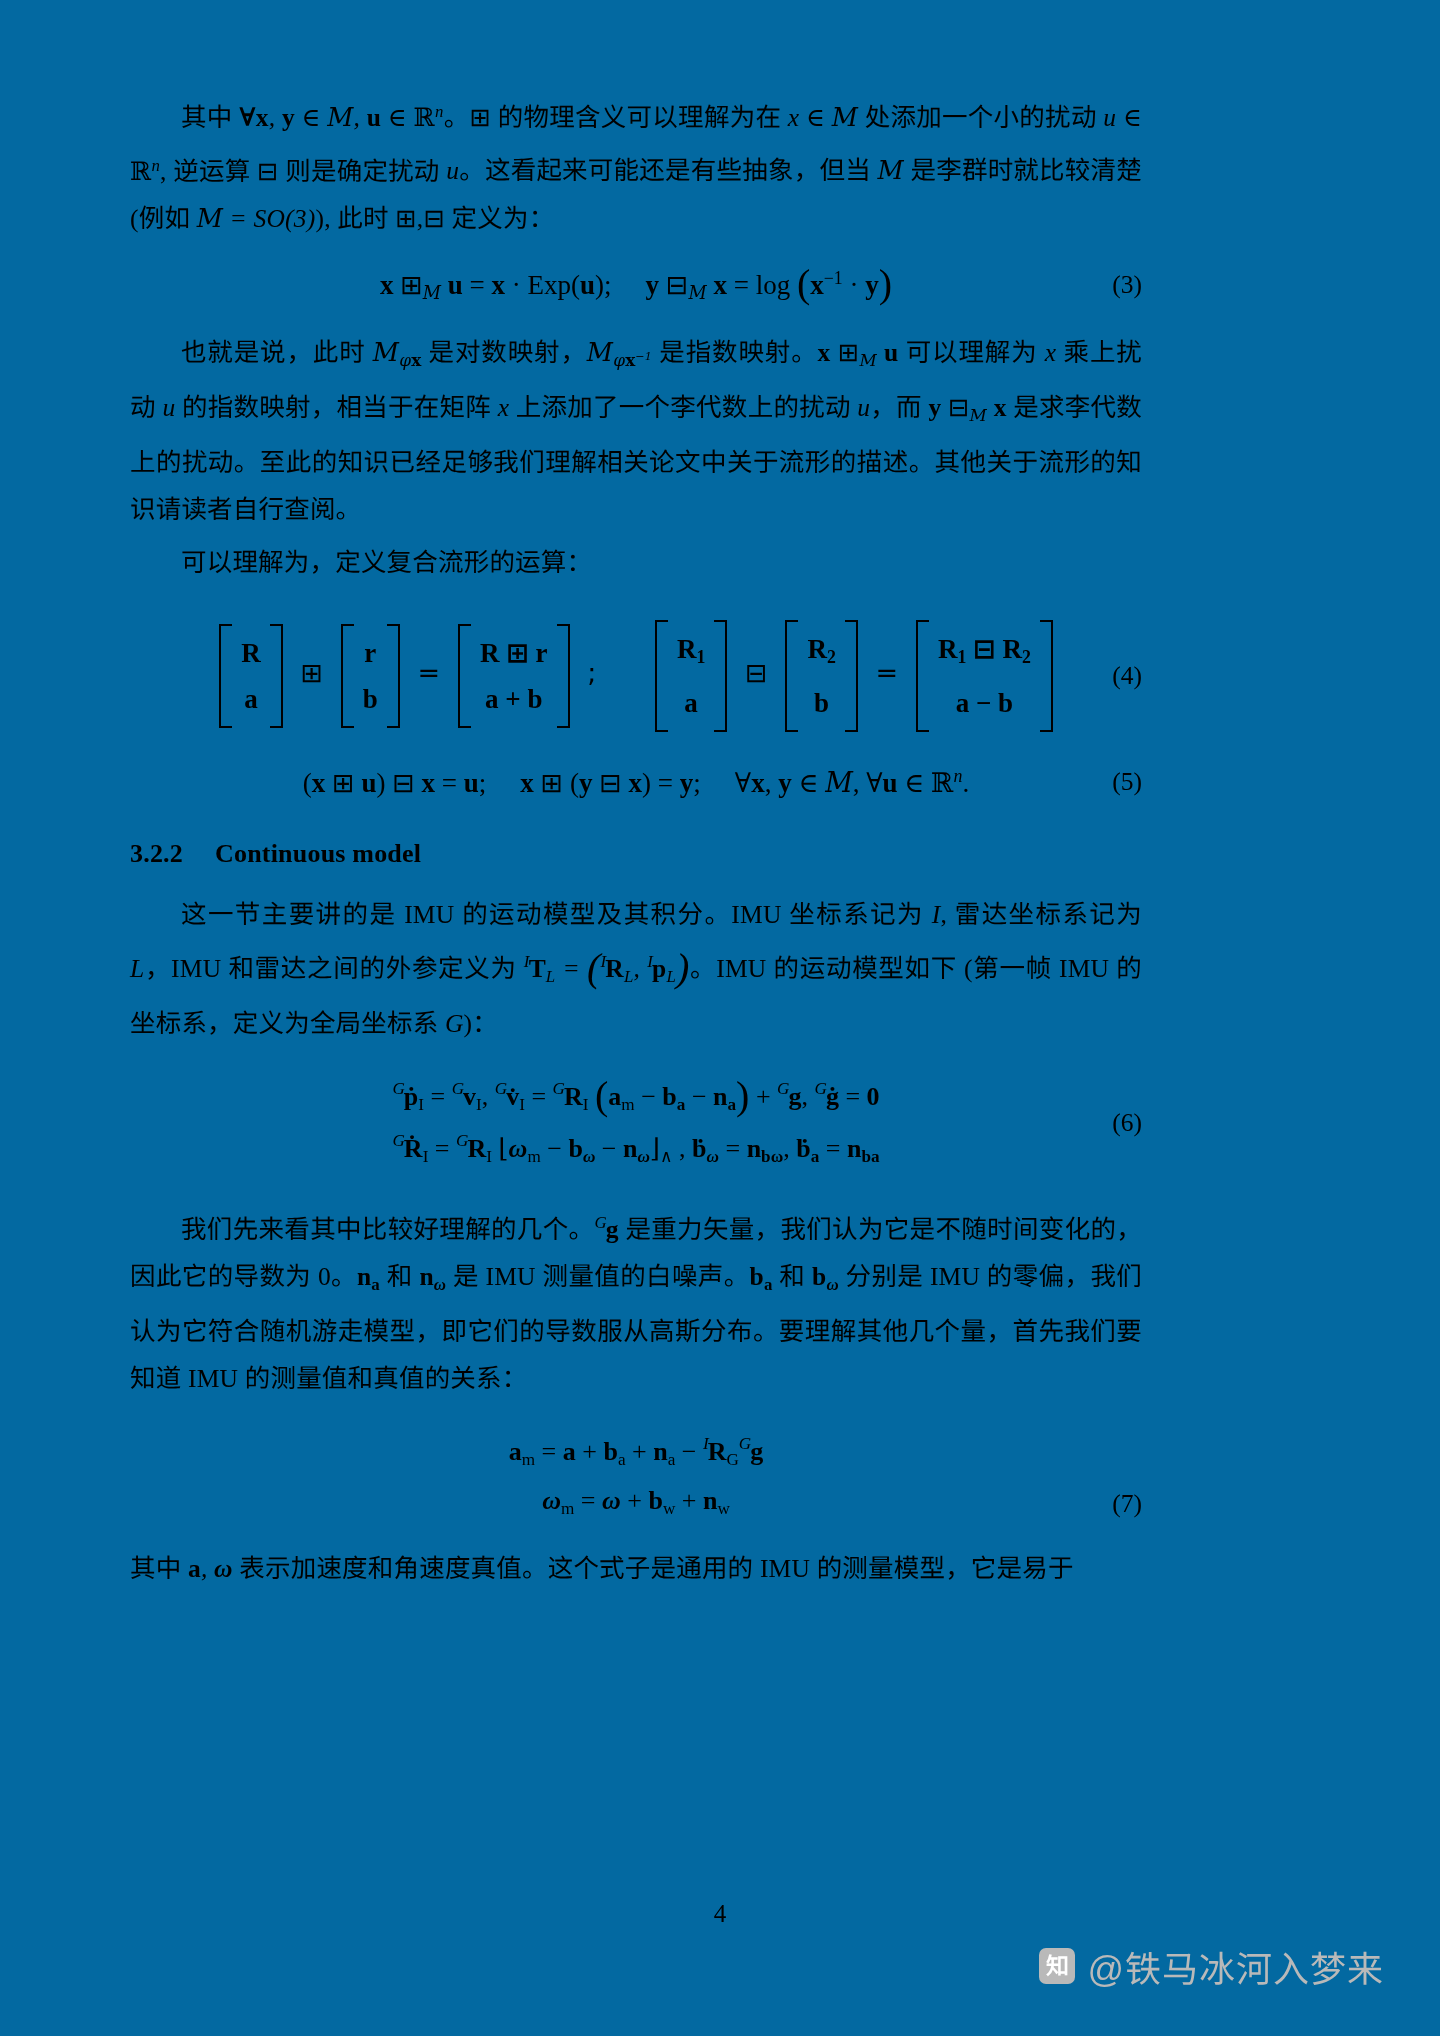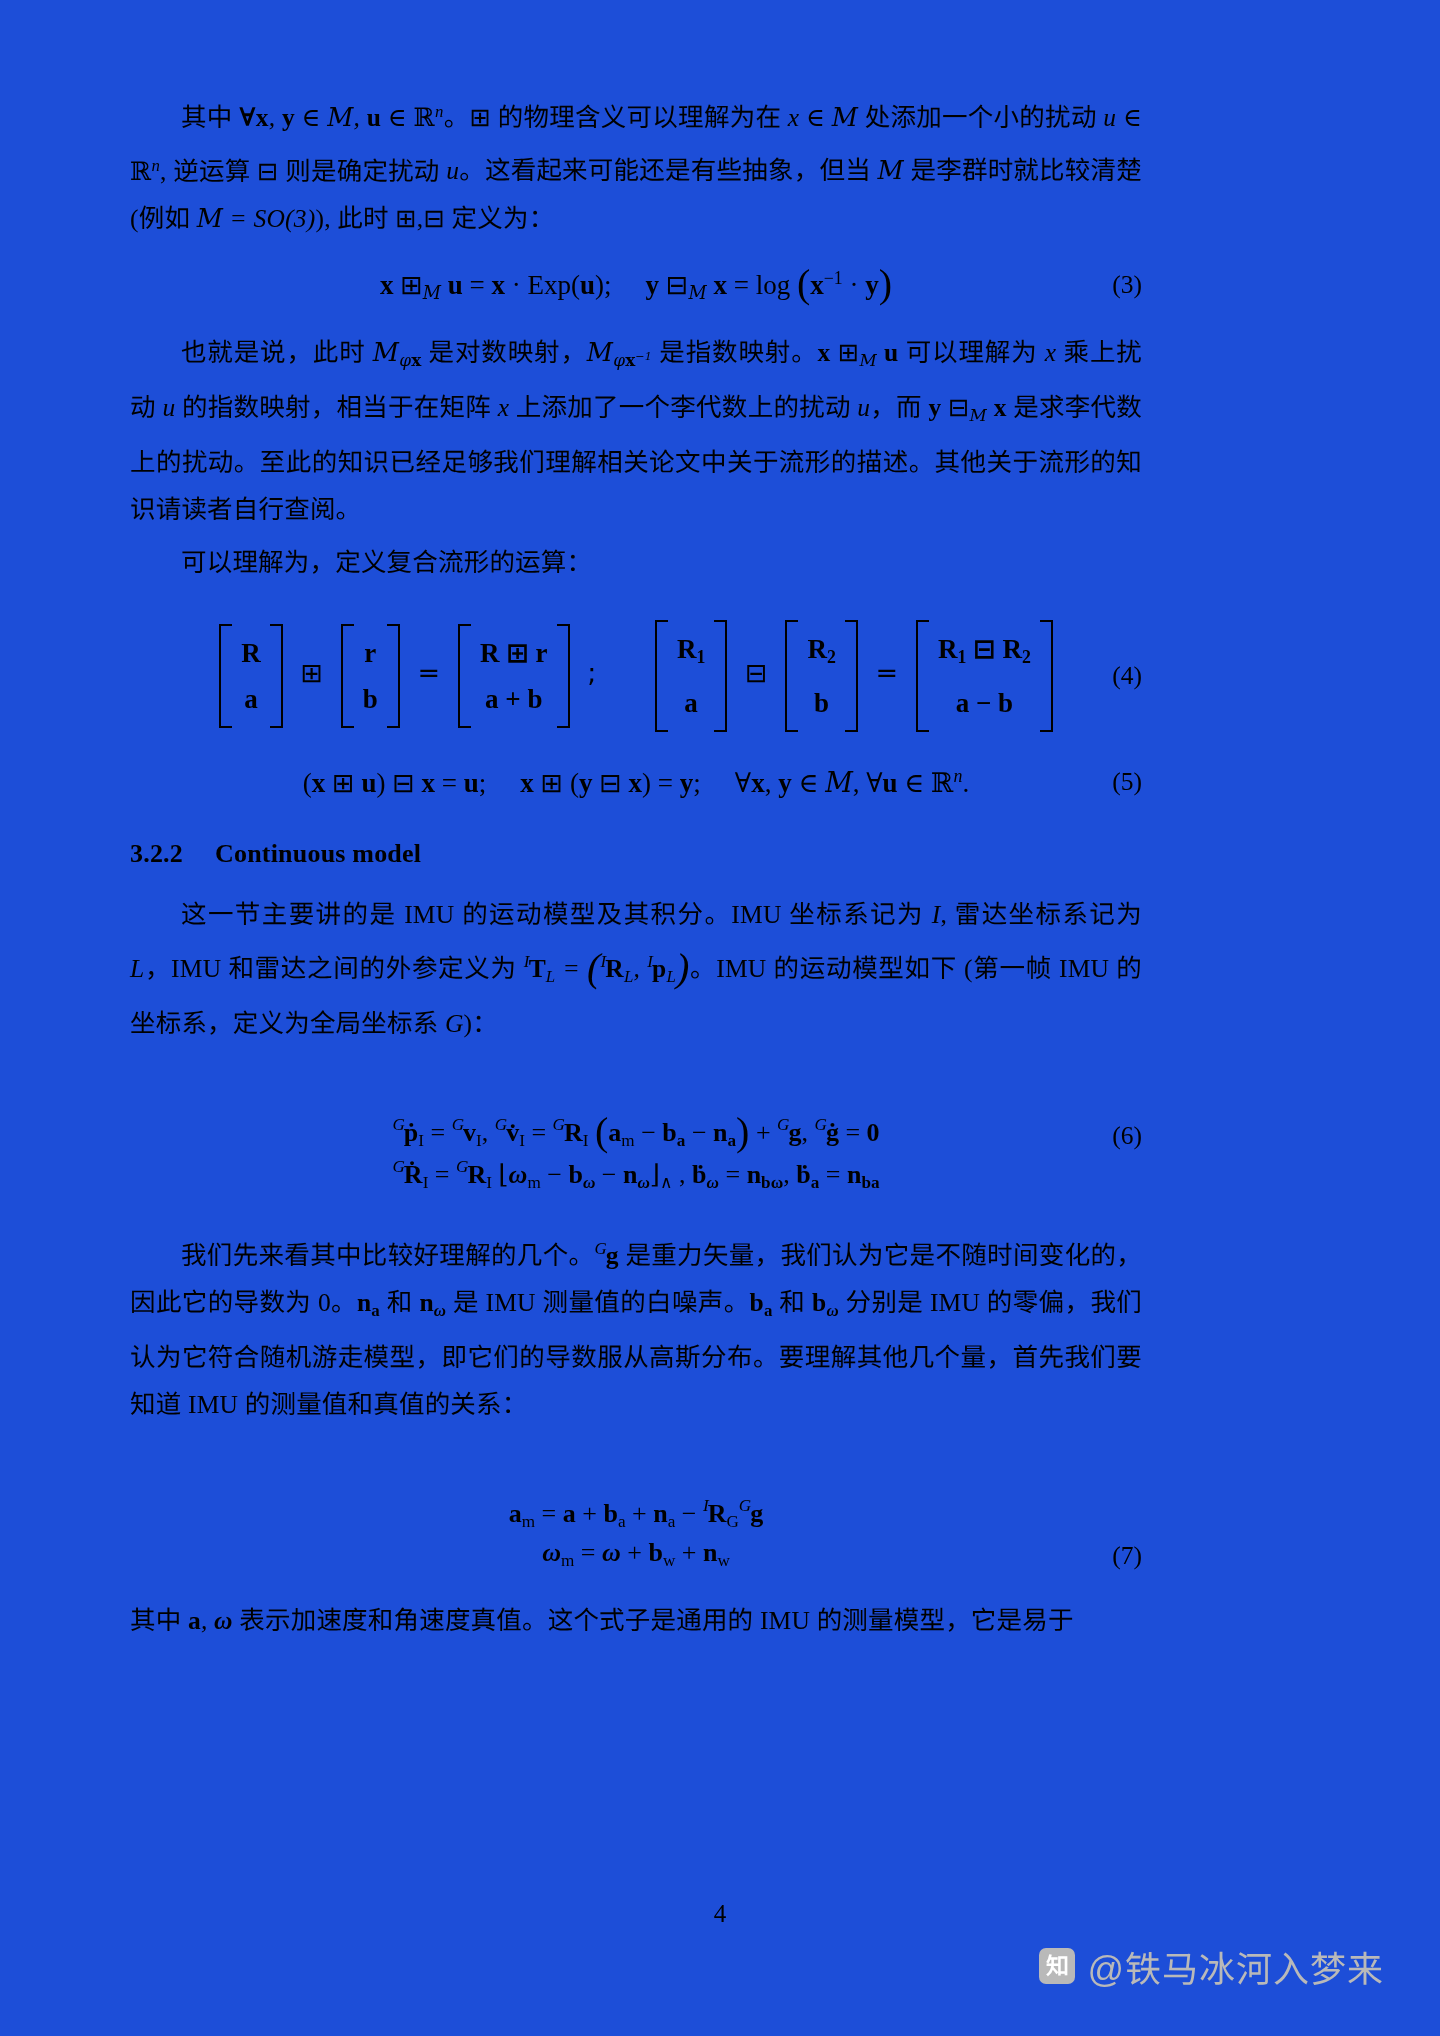--- a/index.html
+++ b/index.html
@@ -13,21 +13,21 @@
     height: 2036px;
     position: relative;
     font-family: "Liberation Serif", "DejaVu Serif", serif;
     color: #000000;
     overflow: hidden;
   }
 
   .page {
     position: absolute;
     inset: 0;
-    background: #1d4ed8;
+    background: #0369a1;
   }
 
   .content {
     position: absolute;
     left: 130px;
     top: 88px;
     width: 1012px;
   }
 
   
@@ -114,23 +114,22 @@
     line-height: 0;
     position: relative;
     top: 4px;
     font-family: "Liberation Serif", serif;
   }
 
   
   .eqstack {
     display: inline-flex;
     flex-direction: column;
-    gap: 6px;
+    gap: 16px;
     text-align: center;
-    margin-top: 36px;
   }
   .eqstack > div { white-space: nowrap; font-size: 26px; }
 
   
   .heading {
     font-size: 26px;
     font-weight: bold;
     margin: 40px 0 22px 0;
     letter-spacing: 0.2px;
   }

